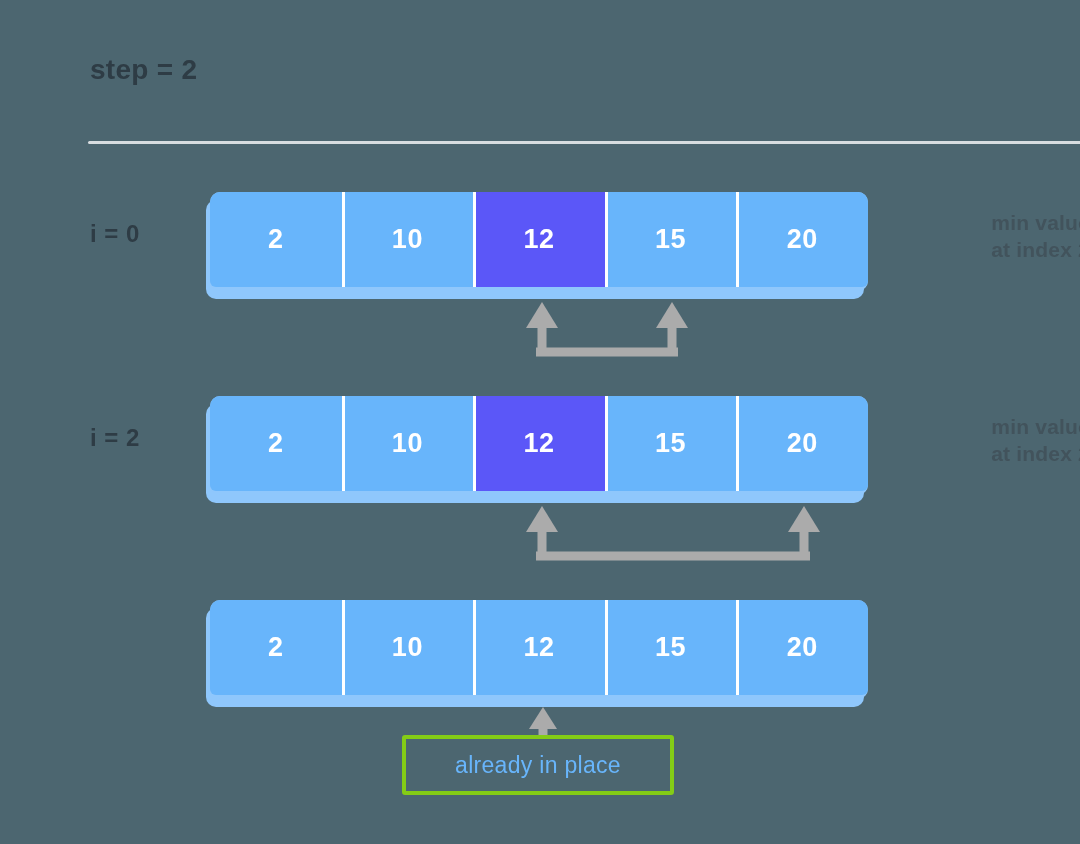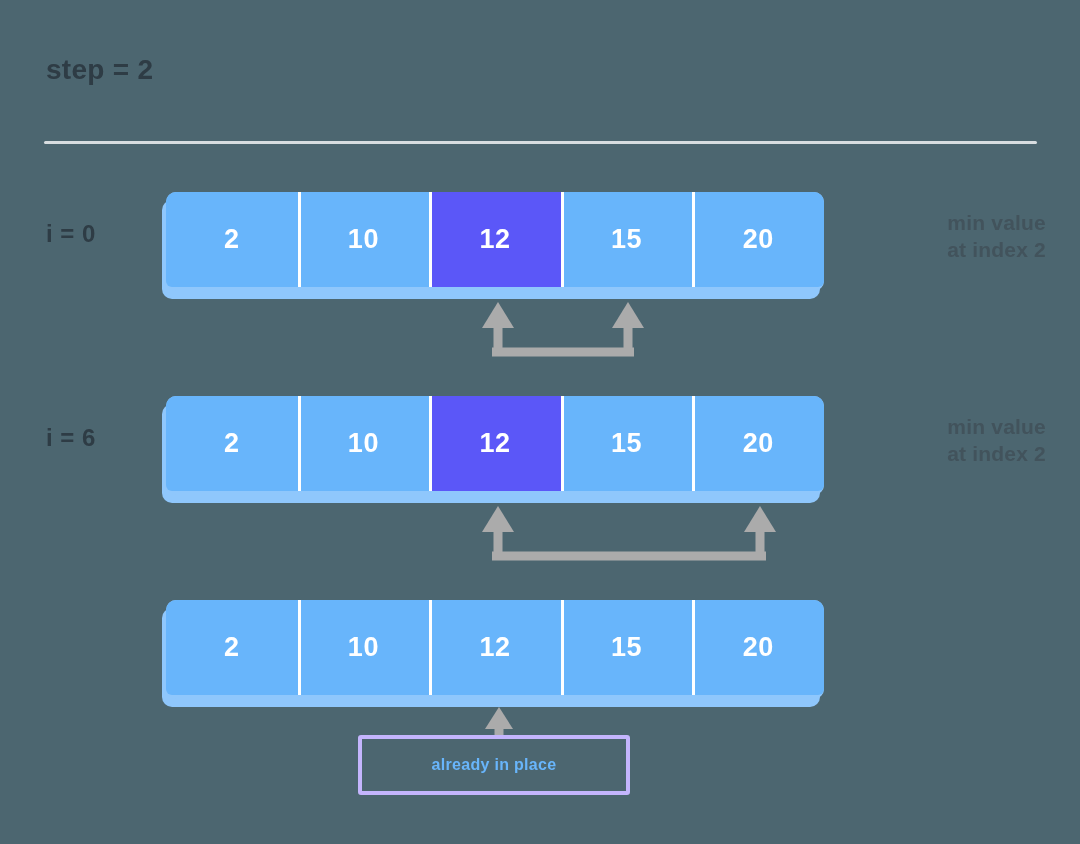--- a/index.html
+++ b/index.html
@@ -11,20 +11,21 @@
     width: 1080px;
     height: 844px;
     background: #4c6670;
     font-family: "Liberation Sans", sans-serif;
     overflow: hidden;
   }
   .canvas {
     position: relative;
     width: 877px;
     height: 844px;
+    margin-left: 44px;
   }
 
   
   .step-title {
     position: absolute;
     left: 46px;
     top: 54px;
     font-size: 28px;
     font-weight: bold;
     color: #2e3c45;
@@ -140,27 +141,27 @@
   }
   .single-arrow {
     position: absolute;
     pointer-events: none;
   }
 
   
   .callout {
     position: absolute;
     box-sizing: border-box;
-    border: 4px solid #c4b5fd;
+    border: 4px solid #84cc16;
     border-radius: 3px;
     display: flex;
     align-items: center;
     justify-content: center;
-    font-size: 16px;
-    font-weight: bold;
+    font-size: 23px;
+    font-weight: normal;
     color: #68b5fb;
     letter-spacing: 0.3px;
   }
 </style>
 </head>
 <body>
 
 <div class="canvas">
 
   <div class="step-title">step = 2</div>
@@ -188,21 +189,21 @@
     </div>
   </div>
 
   <svg class="connector" style="left:470px; top:300px;" width="190" height="60" viewBox="0 0 190 60">
     <path d="M 28 56 L 28 22 M 158 56 L 158 22 M 22 52 L 164 52" stroke="#ababab" stroke-width="9" fill="none" stroke-linecap="butt"></path>
     <polygon points="28,2 44,28 12,28" fill="#ababab"></polygon>
     <polygon points="158,2 174,28 142,28" fill="#ababab"></polygon>
   </svg>
 
   <div class="row" style="top:396px;">
-    <div class="row-label" style="top:28px;">i = 6</div>
+    <div class="row-label" style="top:28px;">i = 2</div>
 
     <div class="array-wrap">
       <div class="array-back"></div>
       <div class="array-base"></div>
       <div class="array-cells">
         <div class="cell">2</div>
         <div class="cell">10</div>
         <div class="cell highlight">12</div>
         <div class="cell">15</div>
         <div class="cell">20</div>

